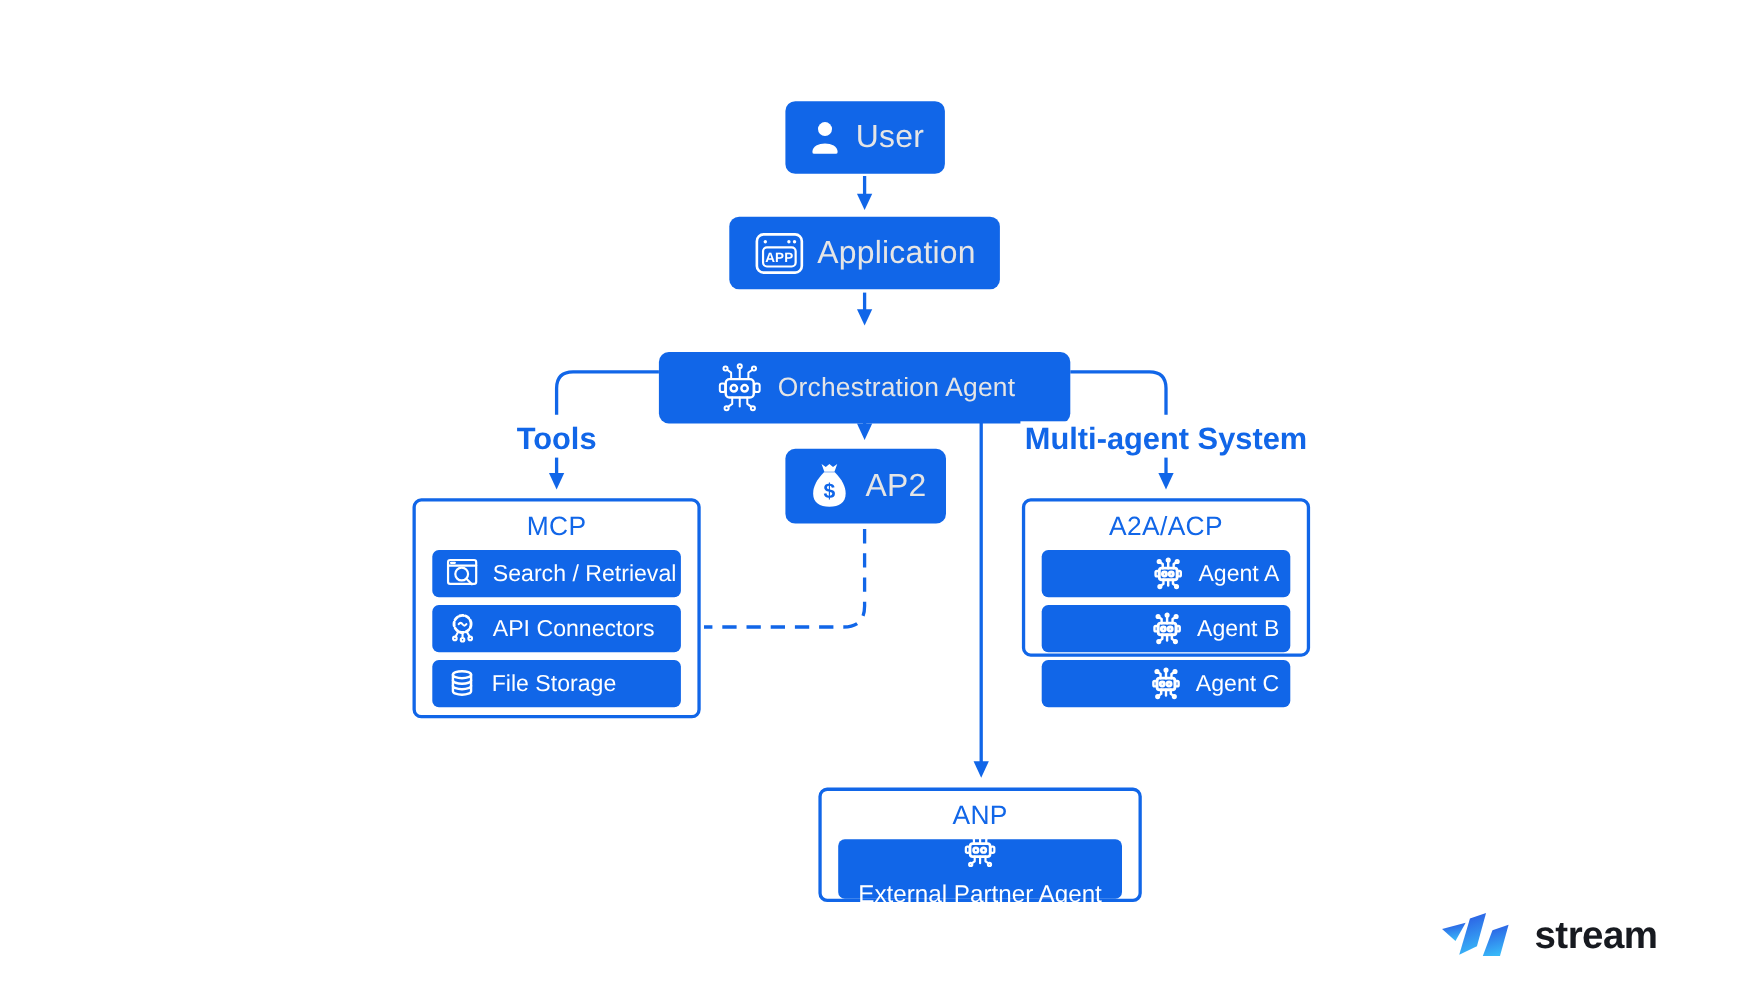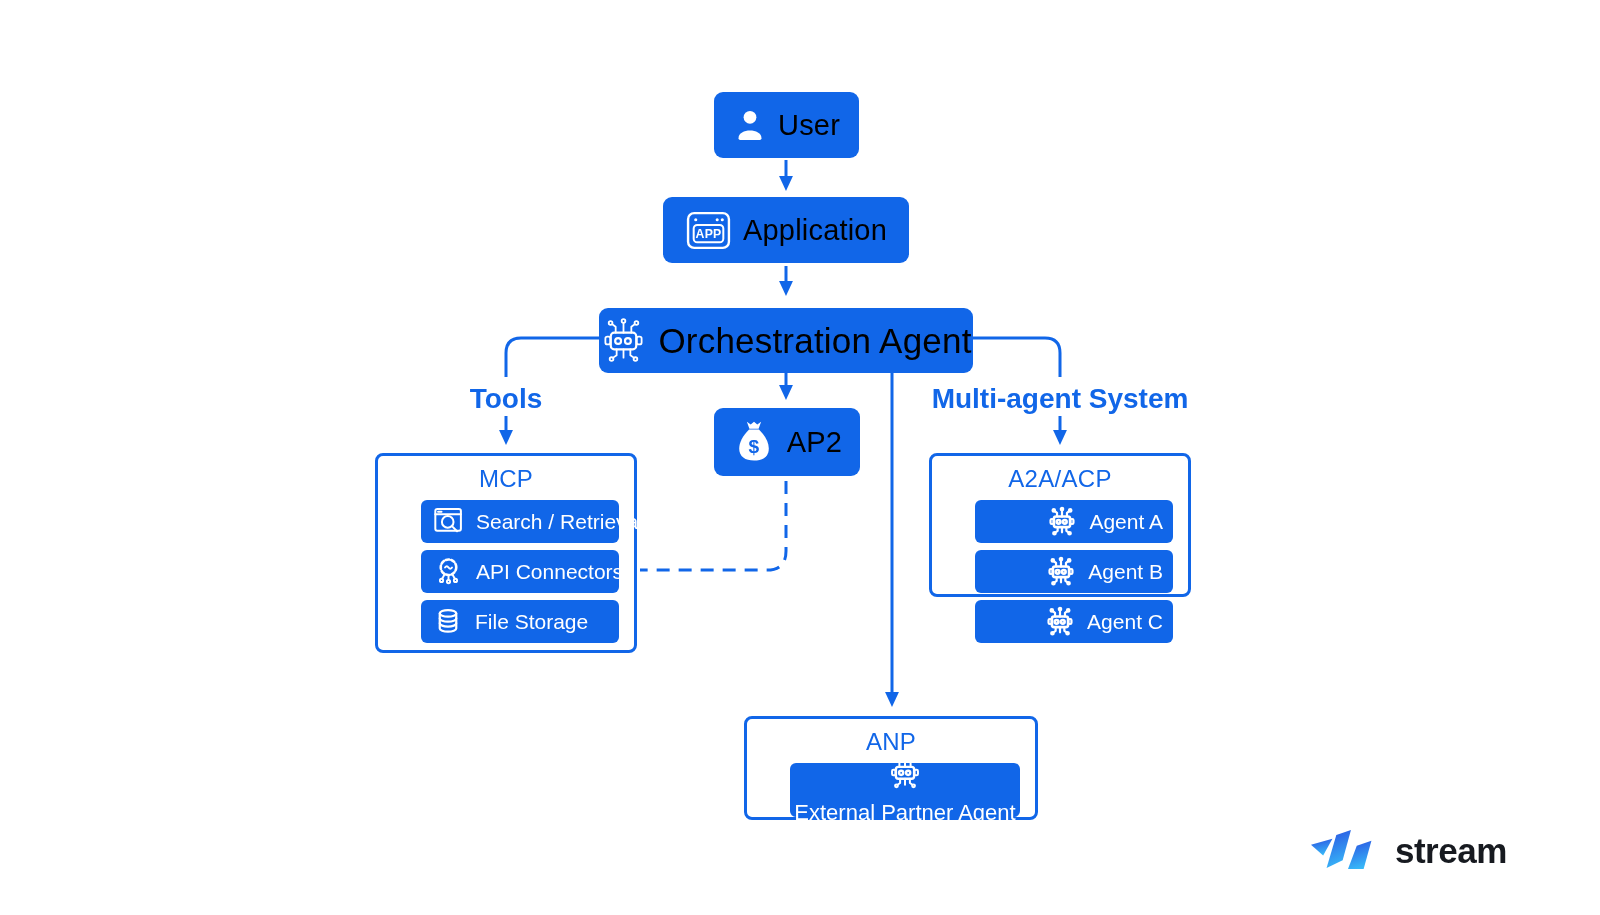--- a/index.html
+++ b/index.html
@@ -8,28 +8,28 @@
   }
   *{box-sizing:border-box;margin:0;padding:0;}
   html,body{width:1600px;height:915px;background:#ffffff;overflow:hidden;}
   body{font-family:"Liberation Sans",sans-serif;position:relative;}
   .canvas{position:absolute;left:0;top:0;width:1600px;height:915px;background:#fff;}
   svg.connectors{position:absolute;left:0;top:0;width:1600px;height:915px;pointer-events:none;}
   .conn{stroke:var(--accent);stroke-width:3;fill:none;}
   .conn.dashed{stroke-dasharray:13 9;}
 
   .node{
-    position:absolute;background:var(--accent);border-radius:9px;color:#000000;
+    position:absolute;background:var(--accent);border-radius:9px;color:#e5e5e5;
     display:flex;align-items:center;justify-content:center;gap:11px;
     font-weight:500;letter-spacing:.2px;
   }
   .node .label{white-space:nowrap;}
   #n-user{left:714px;top:92px;width:145px;height:66px;font-size:29px;}
   #n-application{left:663px;top:197px;width:246px;height:66px;font-size:29px;}
-  #n-orchestration{left:599px;top:308px;width:374px;height:65px;font-size:35px;}
+  #n-orchestration{left:599px;top:320px;width:374px;height:65px;font-size:24px;}
   #n-ap2{left:714px;top:408px;width:146px;height:68px;font-size:29px;}
 
   .branch-label{
     position:absolute;transform:translateX(-50%);color:var(--accent);
     font-weight:700;font-size:28px;white-space:nowrap;background:#fff;padding:0 4px;
   }
   #lbl-tools{left:506px;top:383px;}
   #lbl-multi{left:1060px;top:383px;}
 
   .group{
@@ -40,21 +40,21 @@
   #g-a2a{left:929px;top:453px;width:262px;height:144px;}
   #g-anp{left:744px;top:716px;width:294px;height:104px;}
   .group-title{
     color:var(--accent);font-weight:400;font-size:24px;text-align:center;
     line-height:30px;margin:2px 0 6px 0;letter-spacing:.3px;
   }
   .group-items{display:flex;flex-direction:column;gap:7px;flex:1;}
   .item{
     background:var(--accent);border-radius:6px;color:#fff;height:43px;
     display:flex;align-items:center;gap:12px;font-size:21px;font-weight:500;
-    padding:0 10px;white-space:nowrap;margin-left:28px;
+    padding:0 10px;white-space:nowrap;
   }
   #g-mcp .item{justify-content:flex-start;padding-left:12px;}
   #g-a2a .item{justify-content:flex-end;}
   #g-anp .item{height:54px;justify-content:center;font-size:22px;gap:10px;flex-direction:column;}
 
   .ic{flex:0 0 auto;display:block;}
   .ic *{vector-effect:non-scaling-stroke;}
 
   .logo{
     position:absolute;left:1310px;top:828px;display:flex;align-items:center;gap:7px;

